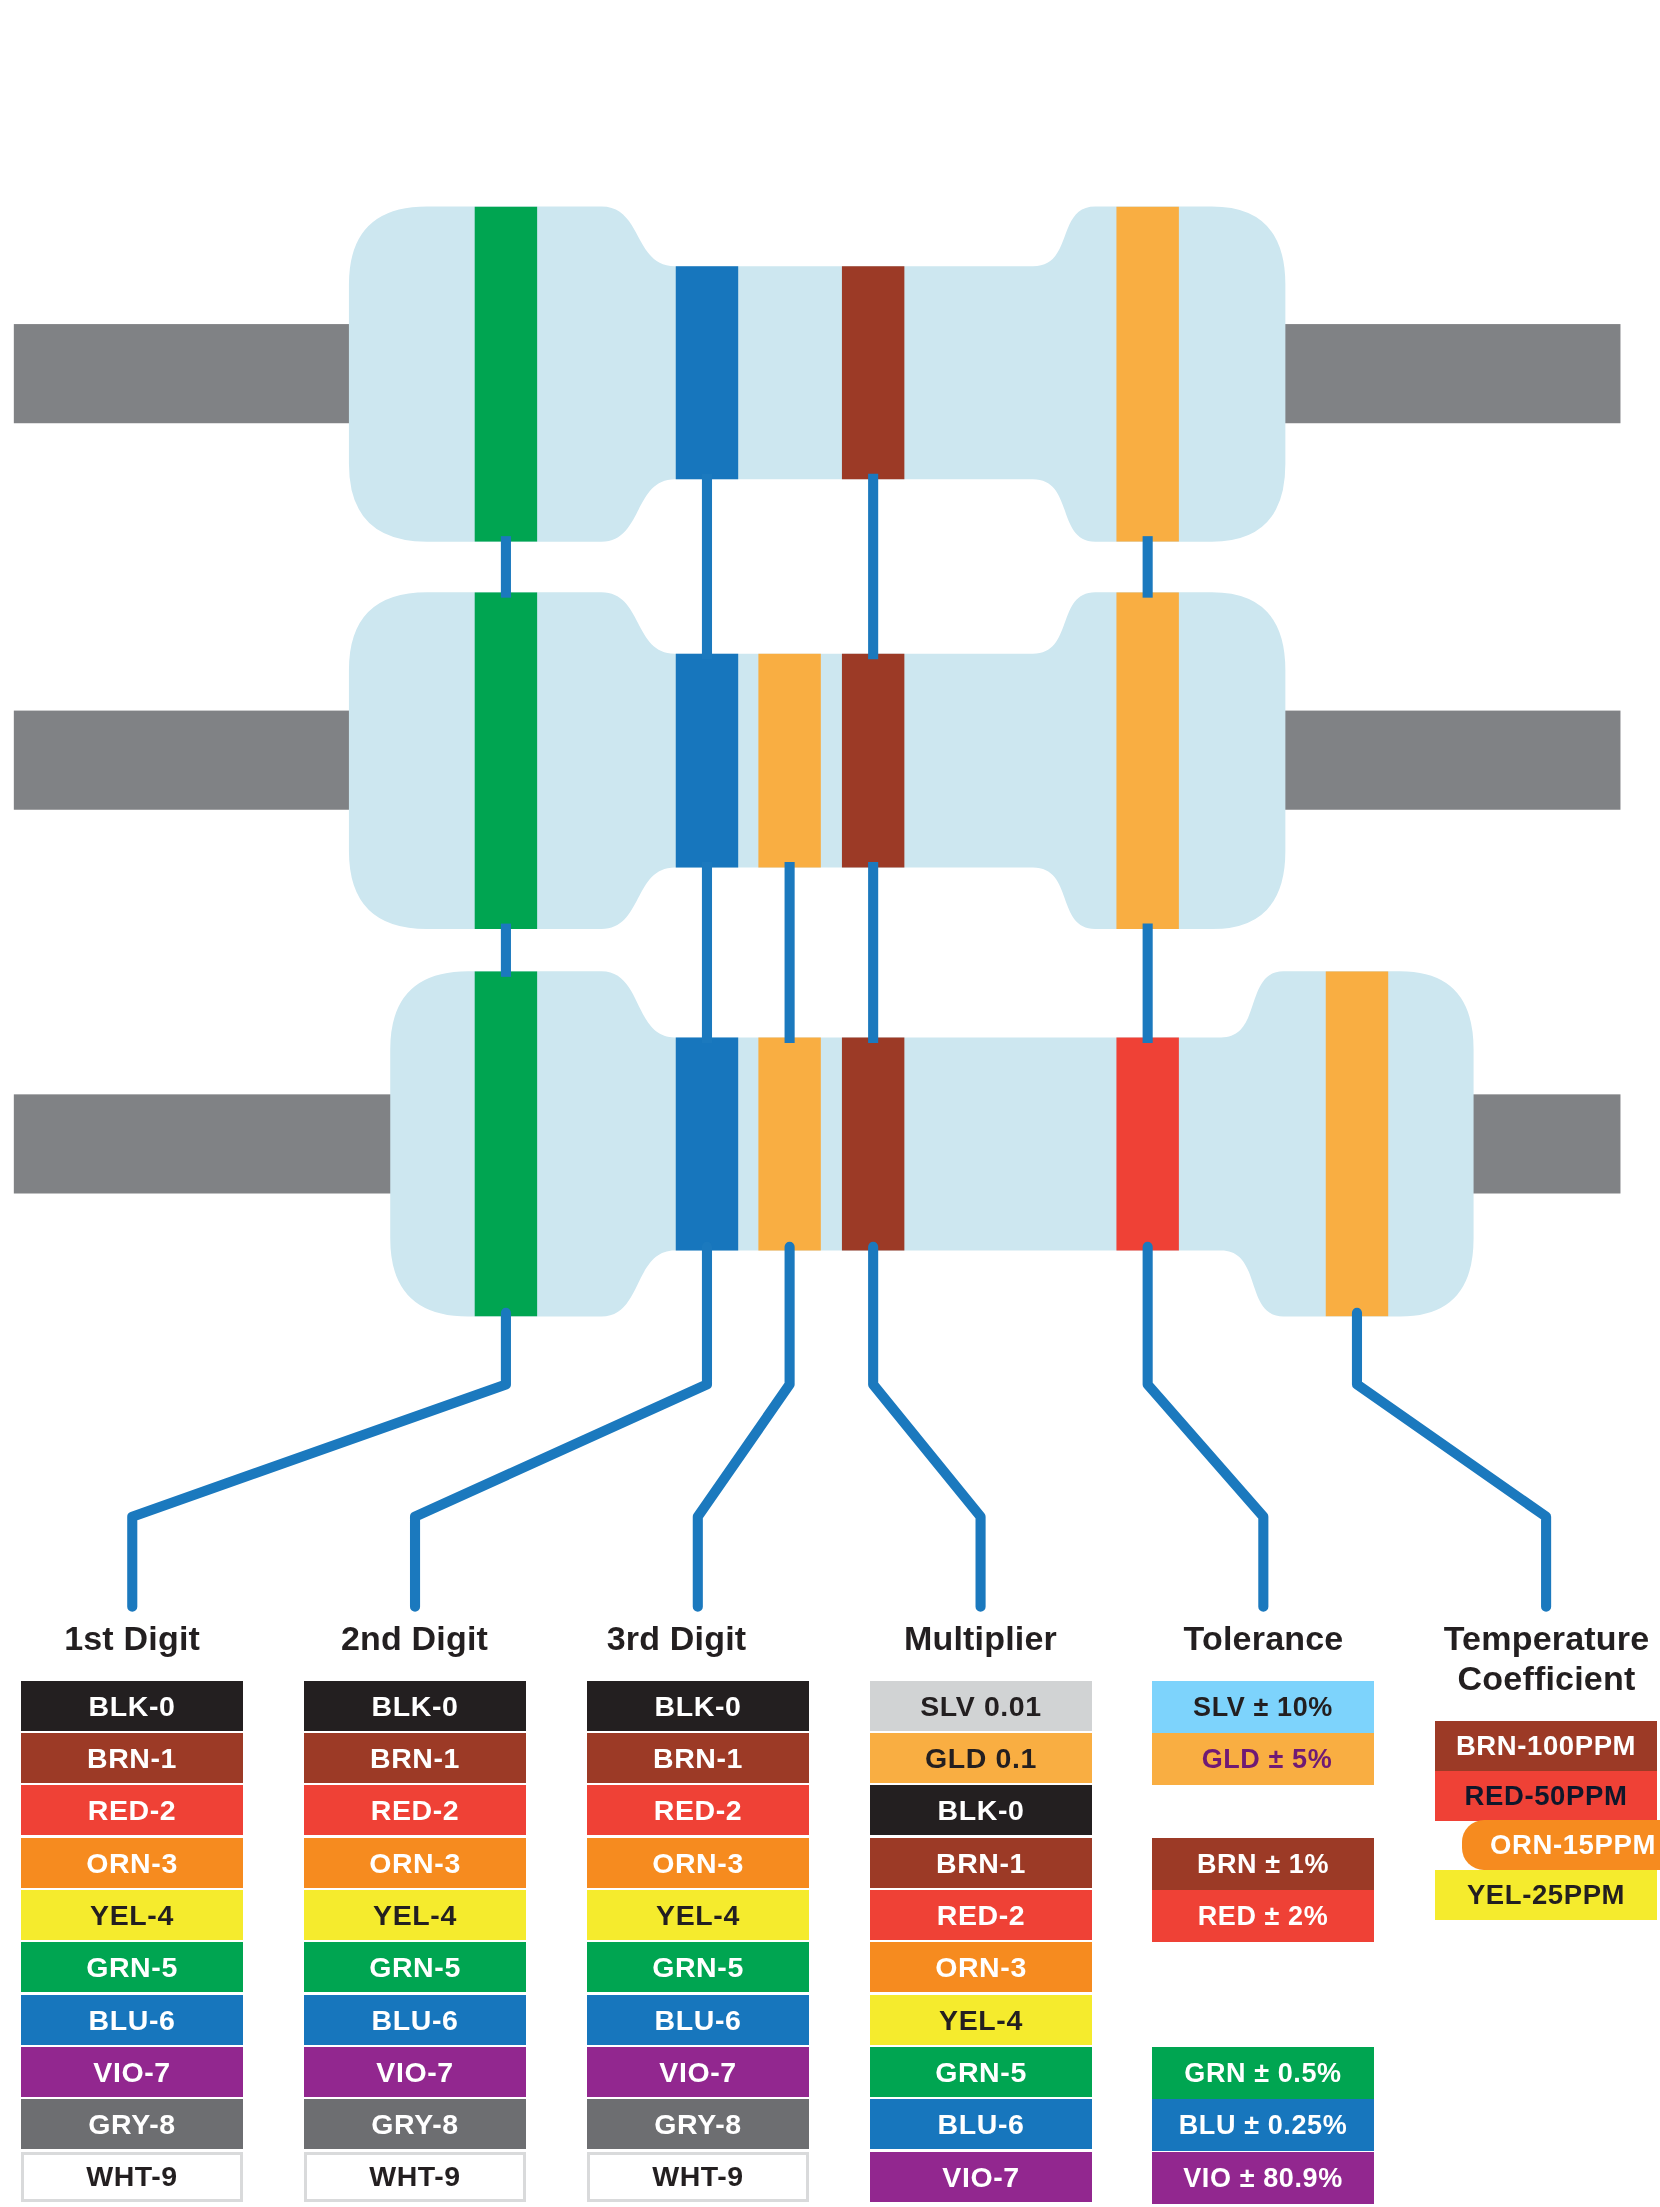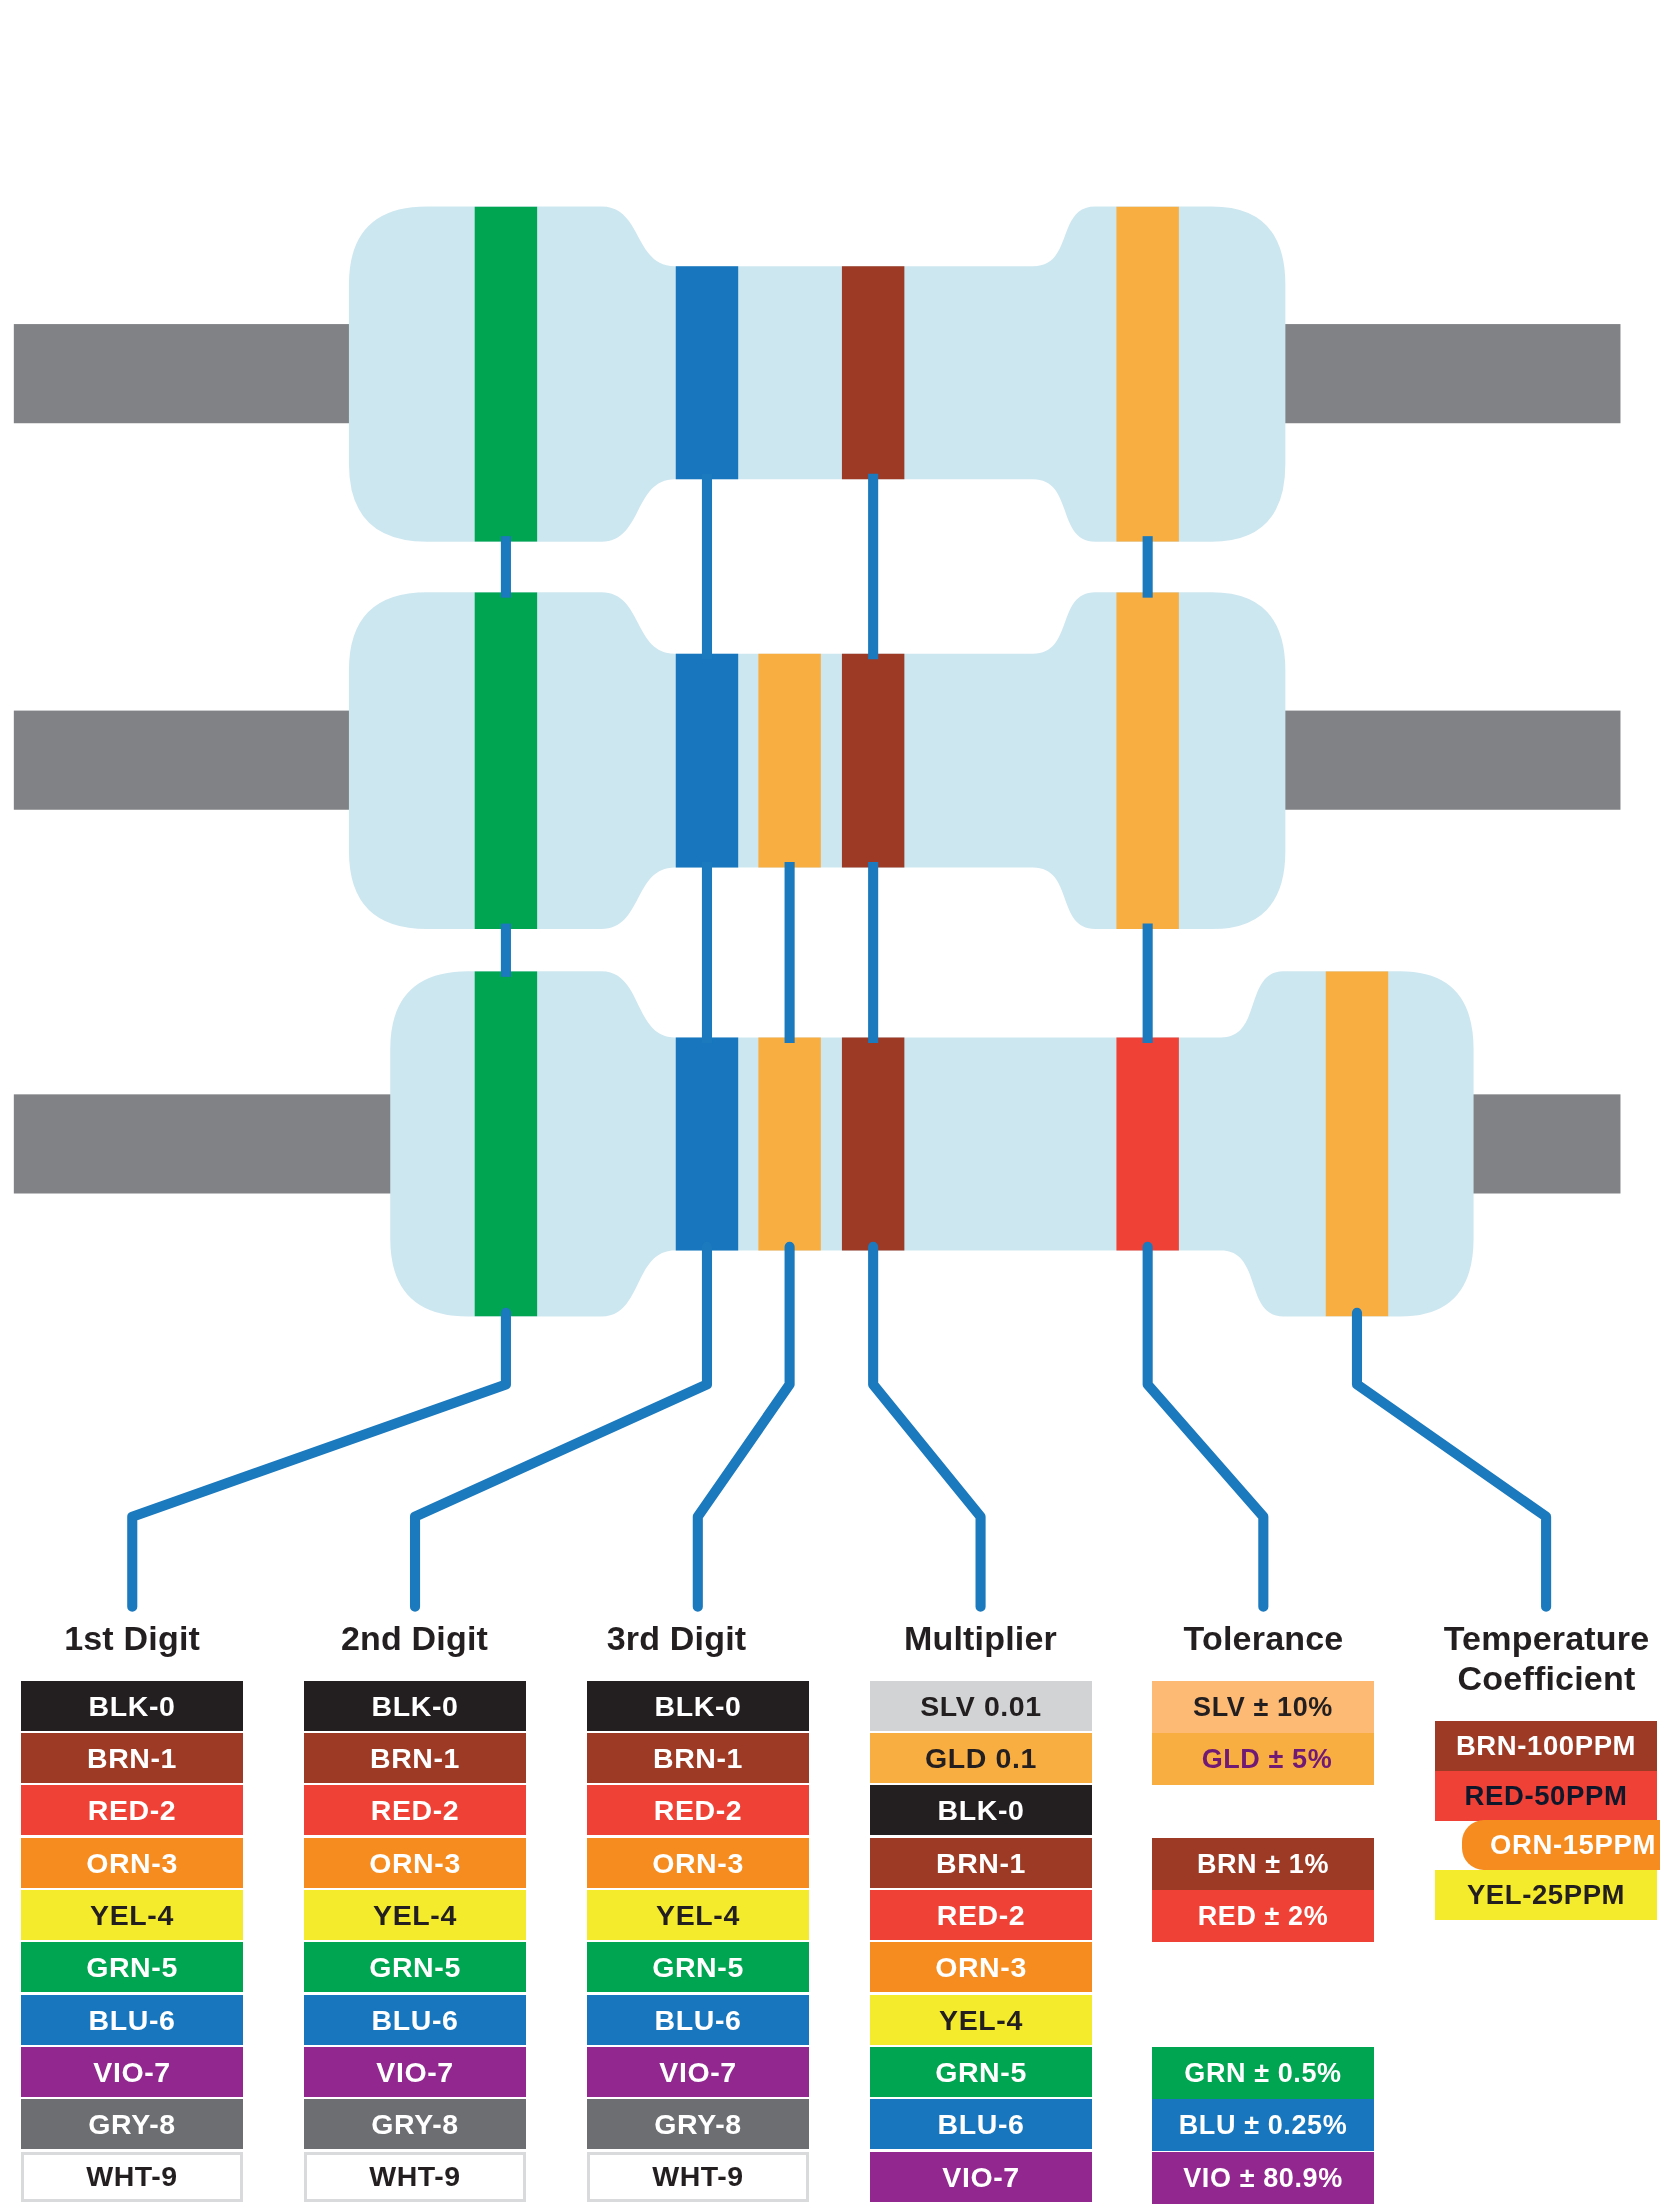--- a/index.html
+++ b/index.html
@@ -137,21 +137,21 @@
       <div class="swatch-row" style="left: 870px; width: 222px; top: 1733px; height: 50px; line-height: 50px; font-size: 28.5px; background: rgb(249, 174, 66); color: rgb(35, 31, 32);">GLD 0.1</div>
       <div class="swatch-row" style="left: 870px; width: 222px; top: 1785px; height: 50px; line-height: 50px; font-size: 28.5px; background: rgb(35, 31, 32); color: rgb(255, 255, 255);">BLK-0</div>
       <div class="swatch-row" style="left: 870px; width: 222px; top: 1838px; height: 50px; line-height: 50px; font-size: 28.5px; background: rgb(156, 58, 38); color: rgb(255, 255, 255);">BRN-1</div>
       <div class="swatch-row" style="left: 870px; width: 222px; top: 1890px; height: 50px; line-height: 50px; font-size: 28.5px; background: rgb(239, 65, 54); color: rgb(255, 255, 255);">RED-2</div>
       <div class="swatch-row" style="left: 870px; width: 222px; top: 1942px; height: 50px; line-height: 50px; font-size: 28.5px; background: rgb(246, 139, 31); color: rgb(255, 255, 255);">ORN-3</div>
       <div class="swatch-row" style="left: 870px; width: 222px; top: 1995px; height: 50px; line-height: 50px; font-size: 28.5px; background: rgb(245, 235, 45); color: rgb(35, 31, 32);">YEL-4</div>
       <div class="swatch-row" style="left: 870px; width: 222px; top: 2047px; height: 50px; line-height: 50px; font-size: 28.5px; background: rgb(0, 165, 81); color: rgb(255, 255, 255);">GRN-5</div>
       <div class="swatch-row" style="left: 870px; width: 222px; top: 2099px; height: 50px; line-height: 50px; font-size: 28.5px; background: rgb(23, 118, 189); color: rgb(255, 255, 255);">BLU-6</div>
       <div class="swatch-row" style="left: 870px; width: 222px; top: 2152px; height: 50px; line-height: 50px; font-size: 28.5px; background: rgb(146, 39, 143); color: rgb(255, 255, 255);">VIO-7</div>
       <div class="col-header" style="left: 1125px; width: 277px; top: 1618px;">Tolerance</div>
-      <div class="swatch-row" style="left: 1152px; width: 222px; top: 1681px; height: 52px; line-height: 52px; font-size: 27px; background: #fdba74; color: rgb(35, 31, 32);">SLV ± 10%</div>
+      <div class="swatch-row" style="left: 1152px; width: 222px; top: 1681px; height: 52px; line-height: 52px; font-size: 27px; background: #7dd3fc; color: rgb(35, 31, 32);">SLV ± 10%</div>
       <div class="swatch-row" style="left: 1152px; width: 222px; top: 1733px; height: 52px; line-height: 52px; font-size: 27px; background: rgb(249, 174, 66); color: #701a75; padding-left: 8px;">GLD ± 5%</div>
       <div class="swatch-row" style="left: 1152px; width: 222px; top: 1838px; height: 52px; line-height: 52px; font-size: 27px; background: rgb(156, 58, 38); color: rgb(255, 255, 255);">BRN ± 1%</div>
       <div class="swatch-row" style="left: 1152px; width: 222px; top: 1890px; height: 52px; line-height: 52px; font-size: 27px; background: rgb(239, 65, 54); color: rgb(255, 255, 255);">RED ± 2%</div>
       <div class="swatch-row" style="left: 1152px; width: 222px; top: 2047px; height: 52px; line-height: 52px; font-size: 27px; background: rgb(0, 165, 81); color: rgb(255, 255, 255);">GRN ± 0.5%</div>
       <div class="swatch-row" style="left: 1152px; width: 222px; top: 2099px; height: 52px; line-height: 52px; font-size: 27px; background: rgb(23, 118, 189); color: rgb(255, 255, 255);">BLU ± 0.25%</div>
       <div class="swatch-row" style="left: 1152px; width: 222px; top: 2152px; height: 52px; line-height: 52px; font-size: 27px; background: rgb(146, 39, 143); color: rgb(255, 255, 255);">VIO ± 80.9%</div>
       <div class="col-header" style="left: 1408px; width: 277px; top: 1618px;">
         <div>Temperature</div>
         <div>Coefficient</div>
       </div>

